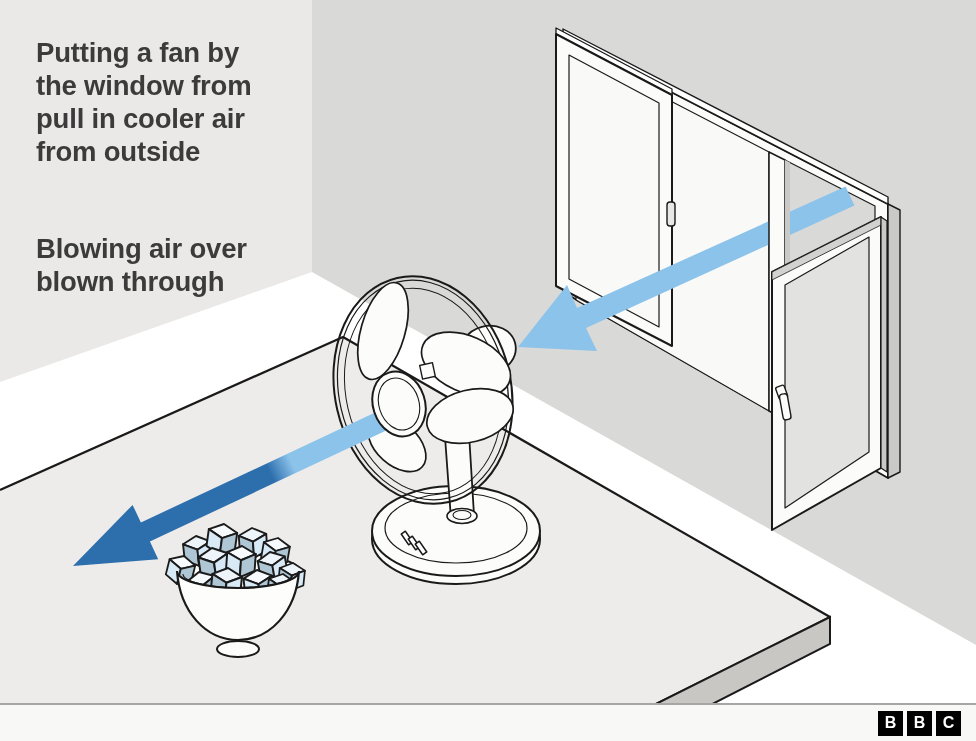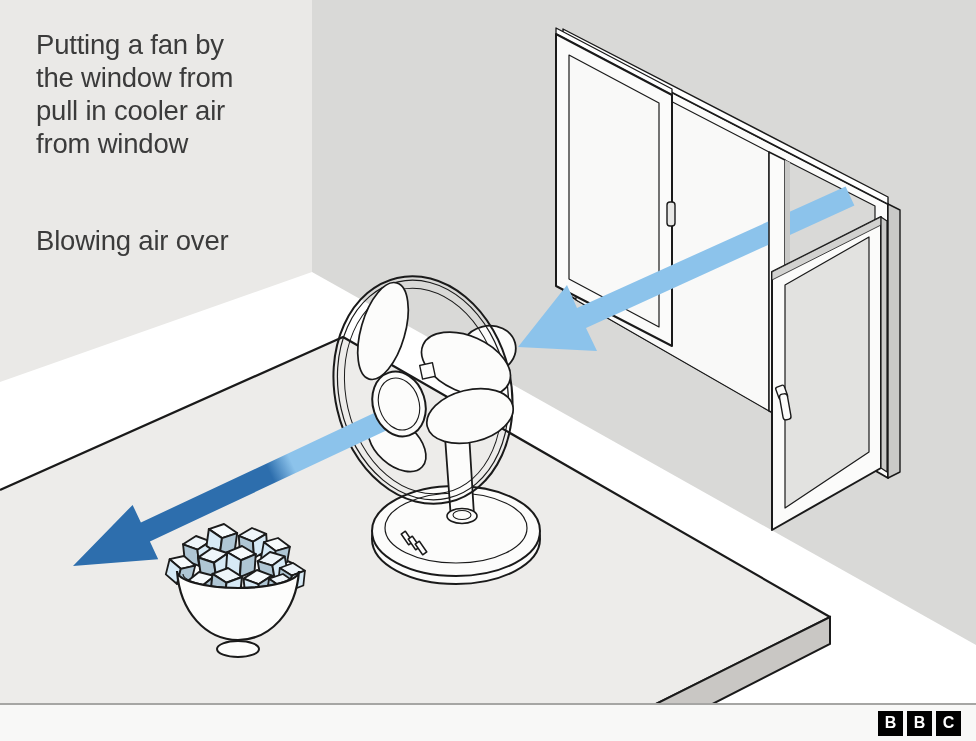--- a/index.html
+++ b/index.html
@@ -2,22 +2,22 @@
 <html><head>
 <meta charset="utf-8">
 <style>
   html,body{margin:0;padding:0;background:#ffffff;}
   #canvas{
     position:relative;width:976px;height:741px;overflow:hidden;
     background:#ffffff;font-family:"Liberation Sans",sans-serif;
   }
   #scene{position:absolute;left:0;top:0;}
   .annotation{
-    position:absolute;left:36px;top:28px;width:290px;
-    color:#3B3B3B;font-weight:400;font-size:27.5px;line-height:33px;
+    position:absolute;left:36px;top:36px;width:290px;
+    color:#3B3B3B;font-weight:700;font-size:27.5px;line-height:33px;
     letter-spacing:-0.2px;
   }
   .annotation .para2{margin-top:64px;}
   .footer{
     position:absolute;left:0;top:703px;width:976px;height:38px;
     background:#F8F8F7;border-top:2px solid #A6A6A4;box-sizing:border-box;
     display:flex;align-items:center;justify-content:flex-end;
     padding-right:15px;gap:4px;
   }
   .bbc-box{
@@ -156,24 +156,25 @@
       <path d="M177,571 C180,612 206,640 238,640 C270,640 296,612 299,571 A61,17 0 0 1 177,571 Z" fill="#FDFDFC" stroke="#1A1A1A" stroke-width="2.2"></path>
       <path d="M183,574 A55,13.5 0 0 0 293,574" fill="none" stroke="#1A1A1A" stroke-width="1.1"></path>
     </g>
   </svg>
 
   <div class="annotation">
     <div class="para1">
       <div class="line">Putting a fan by</div>
       <div class="line">the window from</div>
       <div class="line">pull in cooler air</div>
-      <div class="line">from window</div>
+      <div class="line">from outside</div>
     </div>
     <div class="para2">
       <div class="line">Blowing air over</div>
+      <div class="line">blown through</div>
     </div>
   </div>
 
   <div class="footer">
     <div class="bbc-logo" style="display:flex;gap:4px;">
       <div class="bbc-box">B</div>
       <div class="bbc-box">B</div>
       <div class="bbc-box">C</div>
     </div>
   </div>

